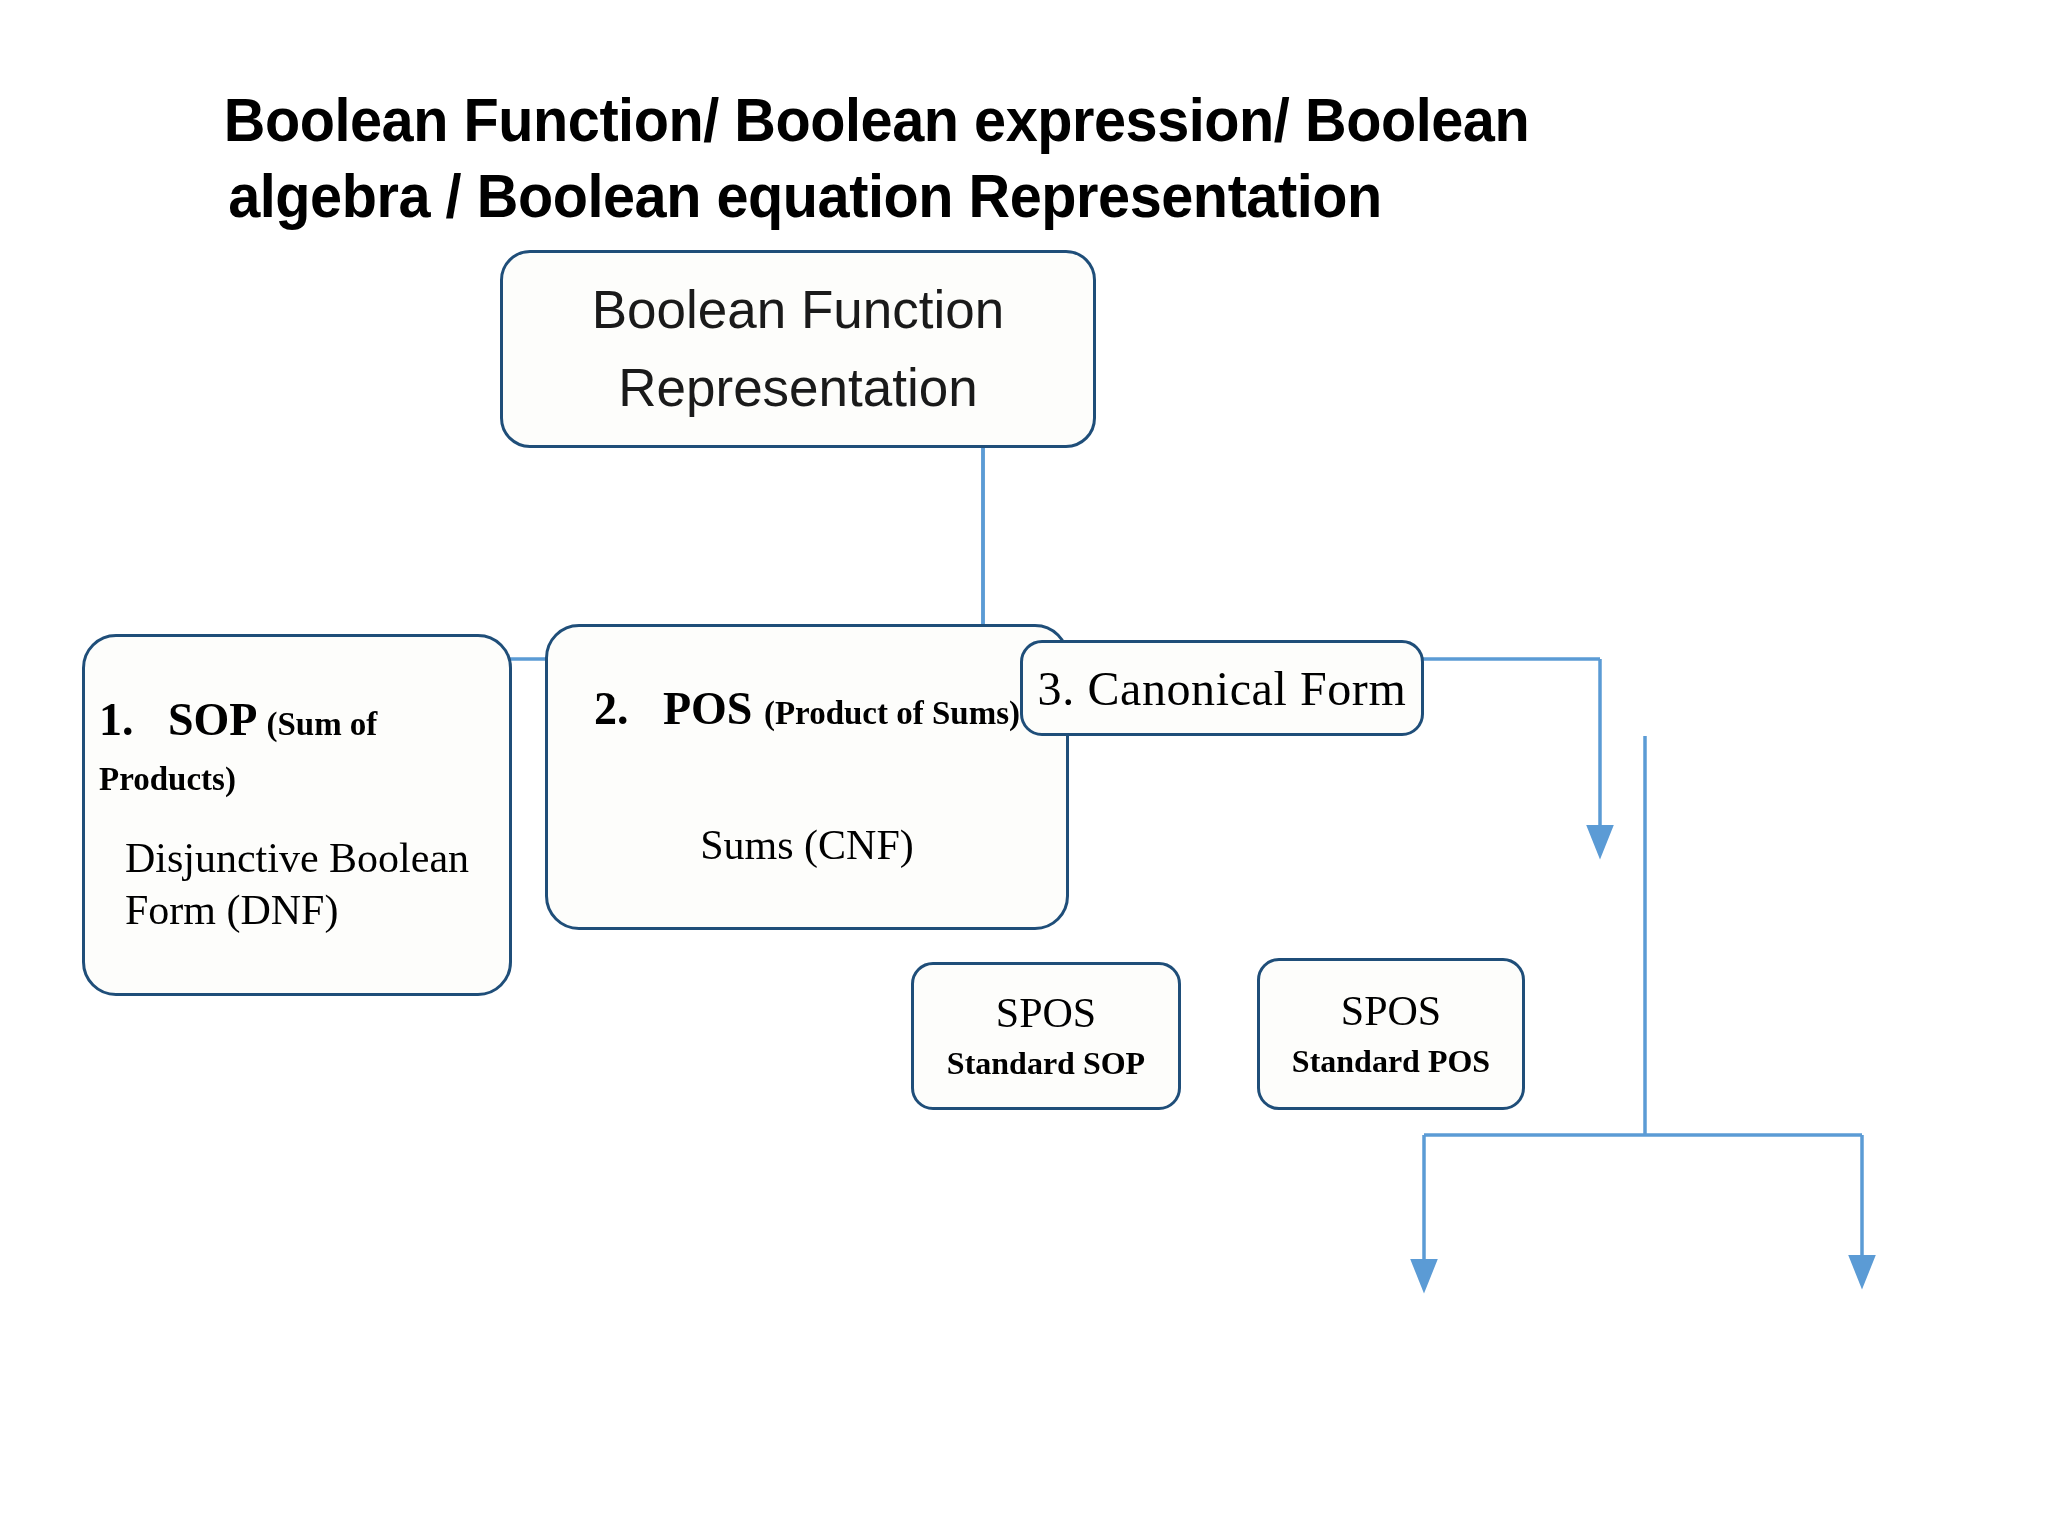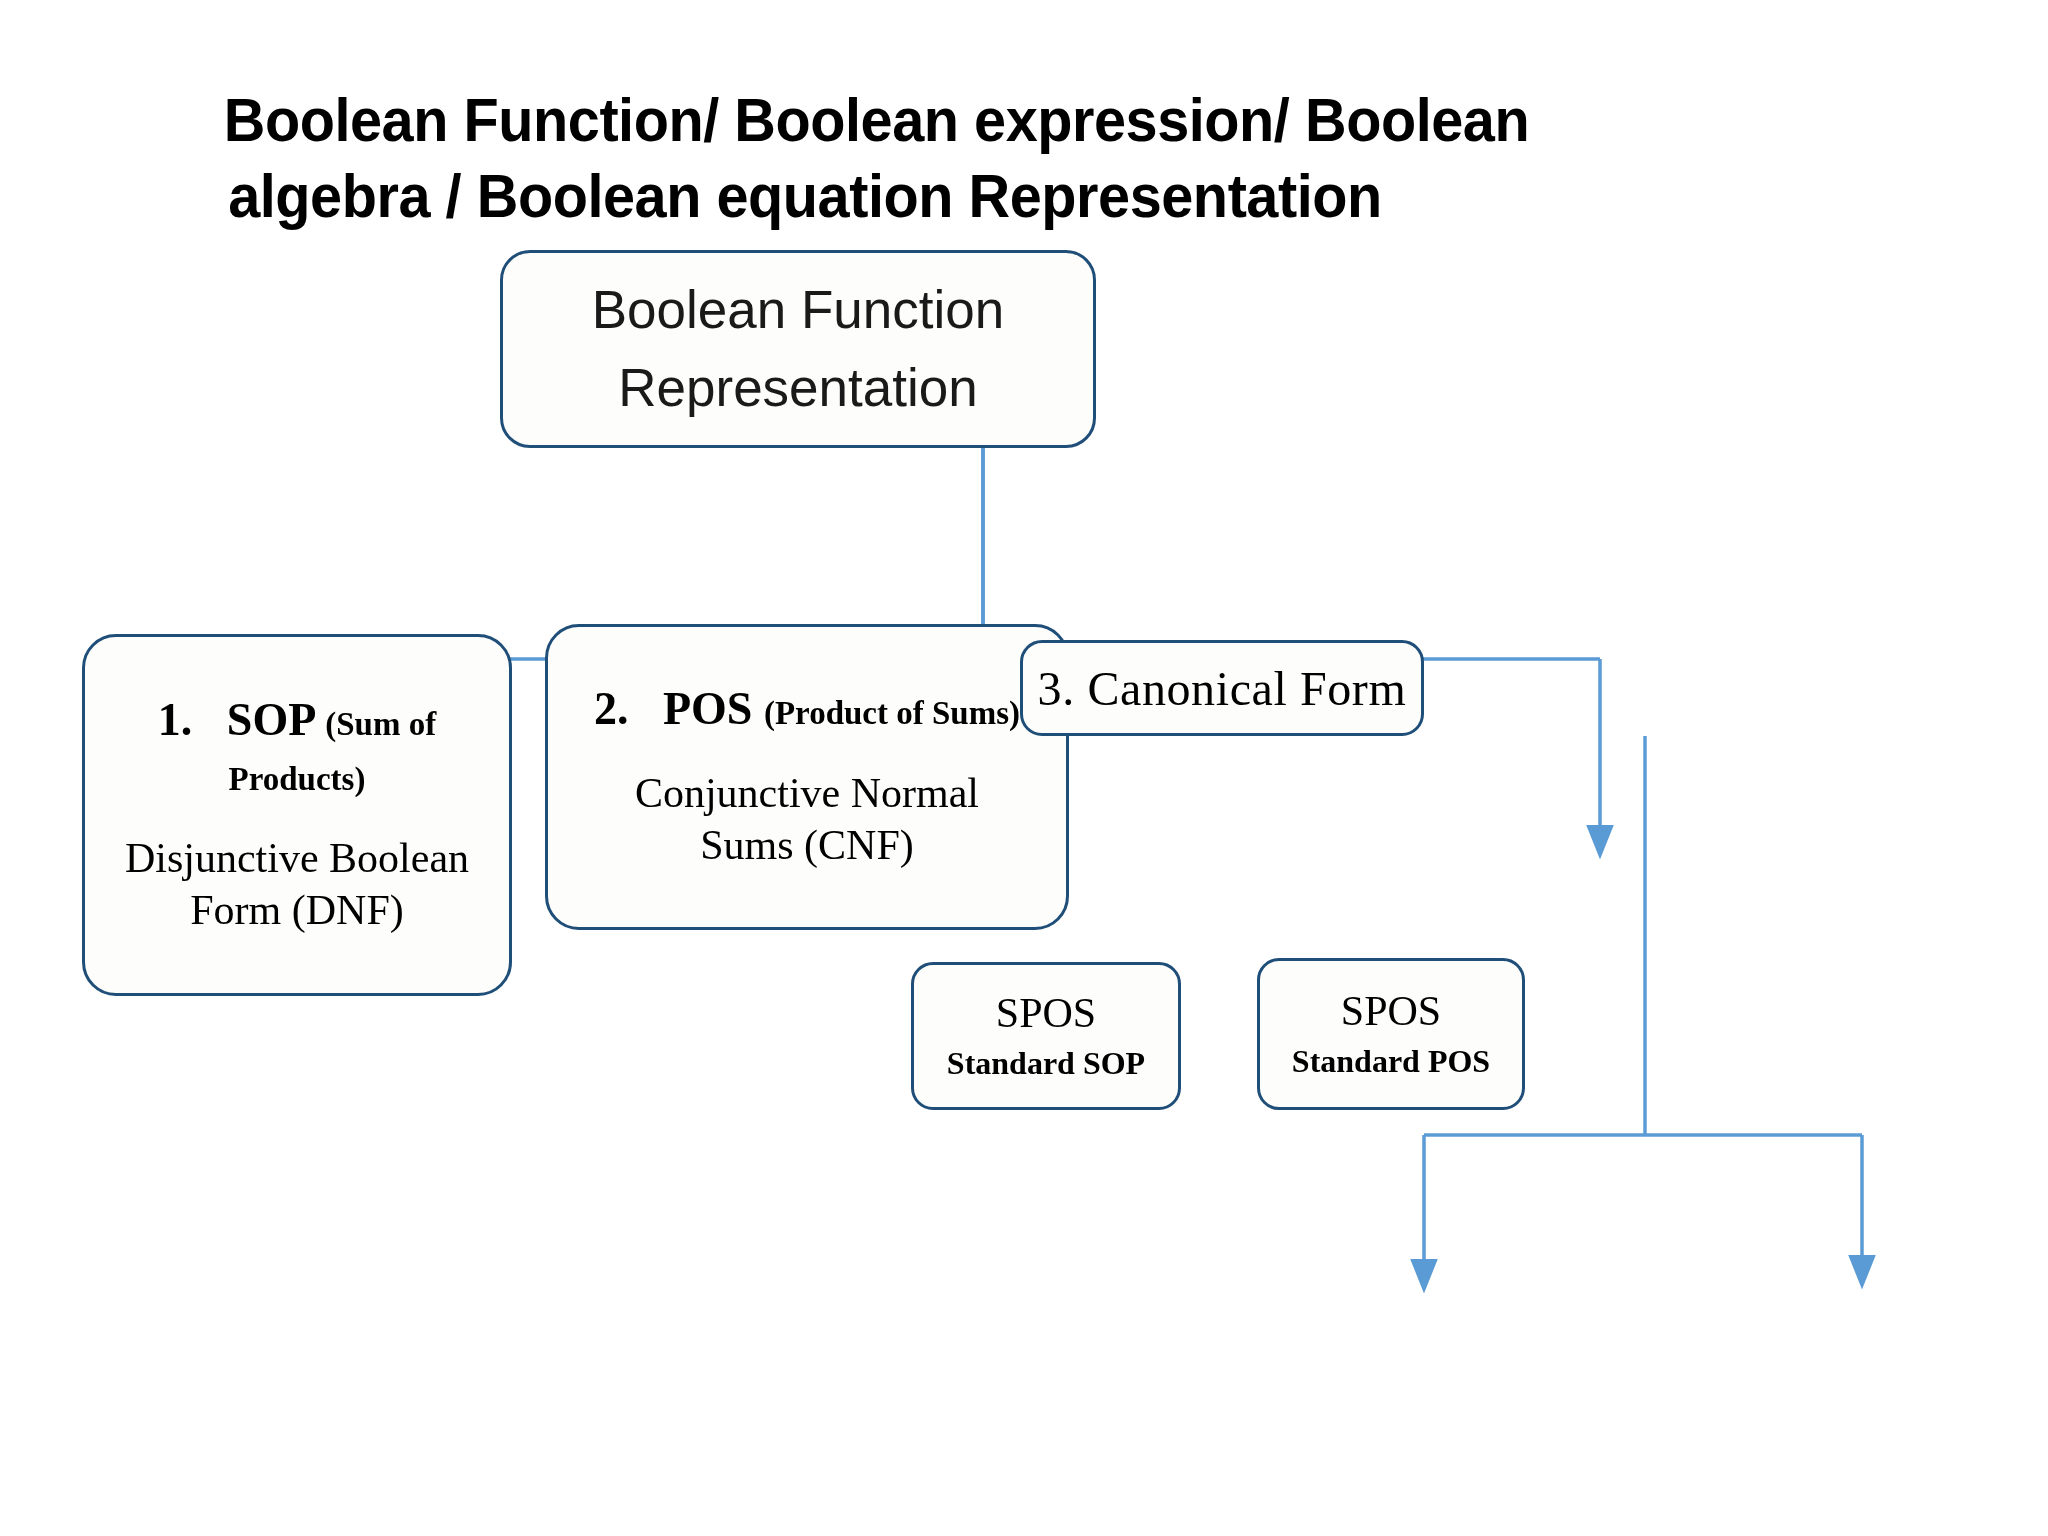--- a/index.html
+++ b/index.html
@@ -47,21 +47,21 @@
   .node {
     position: absolute;
     box-sizing: border-box;
     background: #fdfdfb;
     border: 3px solid #1F4E79;
     border-radius: 26px;
     display: flex;
     flex-direction: column;
     align-items: center;
     justify-content: center;
-    text-align: center;
+    text-align: left;
     color: #000000;
   }
 
   
   #node-root {
     left: 500px;
     top: 250px;
     width: 596px;
     height: 198px;
     border-radius: 30px;
@@ -199,21 +199,21 @@
   </div>
 
   <div class="node" id="node-pos">
     <div class="hdr">
       <span>2.</span>
       &nbsp;
       <span>POS</span>
       <span class="small">(Product of Sums)</span>
     </div>
     <div class="sub">
-      <span>Conjunctive Normal</span><br>
+      <br>
       <span>Sums (CNF)</span>
     </div>
   </div>
 
   <div class="node" id="node-canon">
     <span>3. Canonical Form</span>
   </div>
 
   <div class="node" id="node-ssop">
     <div class="leaf-title">SPOS</div>

